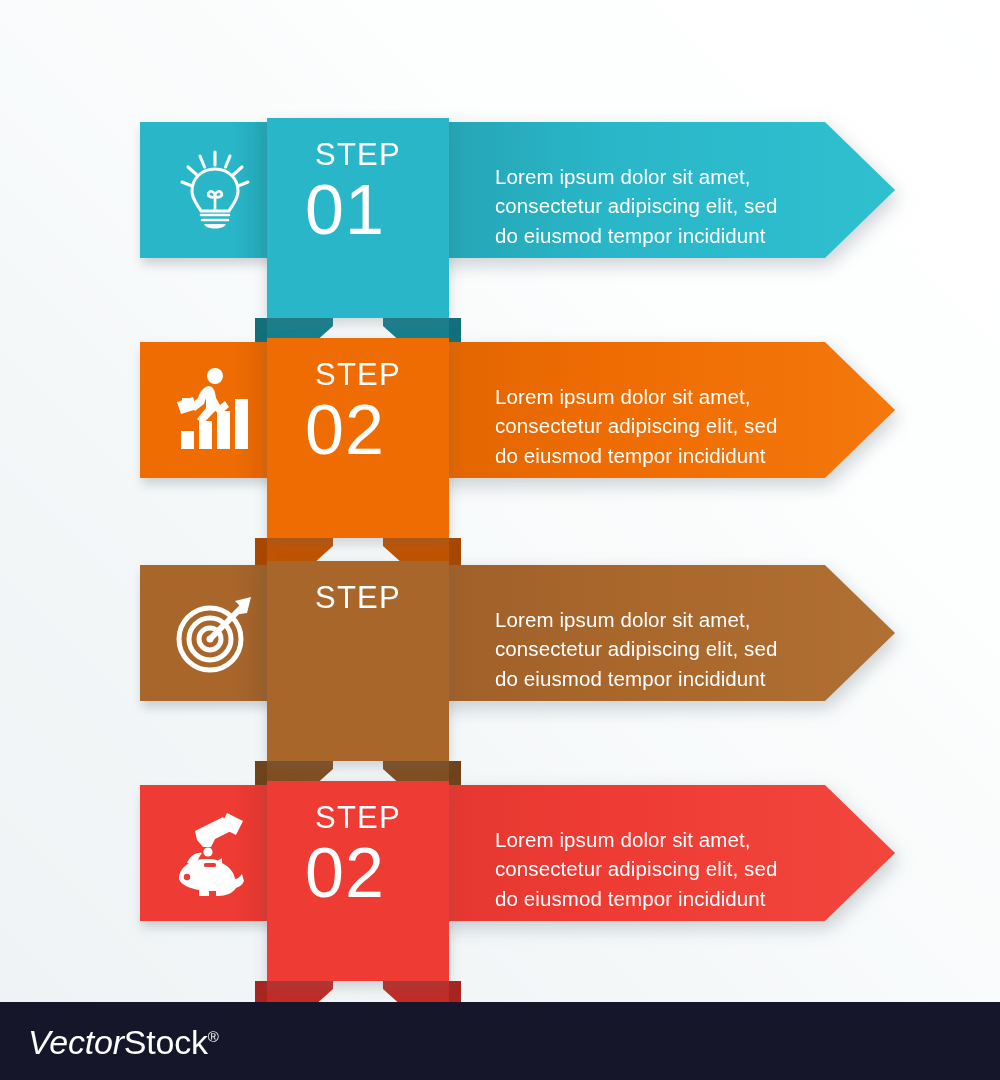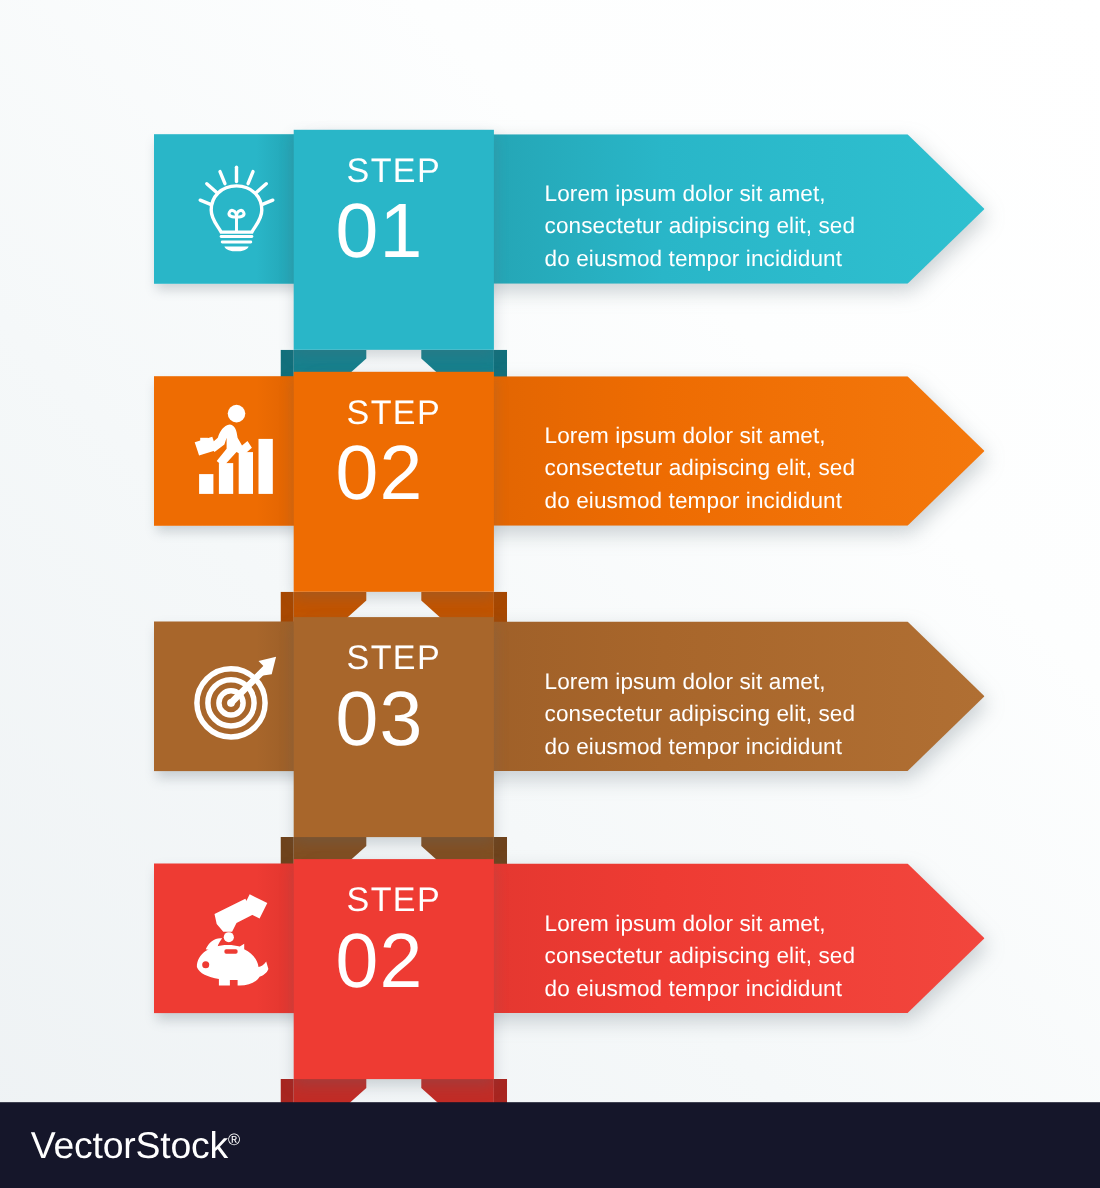--- a/index.html
+++ b/index.html
@@ -136,21 +136,21 @@
   }
   #wm-logo {
     position: absolute;
     left: 28px;
     top: 21px;
     color: #ffffff;
     font-size: 34px;
     letter-spacing: -0.2px;
     white-space: nowrap;
   }
-  #wm-logo .lt { font-weight: 300; }
+  #wm-logo .lt { font-weight: 300; font-style: italic; }
   #wm-logo .bd { font-weight: 400; }
   #wm-logo .reg { font-size: 15px; vertical-align: super; font-weight: 400; }
   #wm-url {
     position: absolute;
     right: 26px;
     top: 30px;
     color: #ffffff;
     font-size: 23px;
     letter-spacing: 0.2px;
     white-space: nowrap;
@@ -315,21 +315,20 @@
       <div class="plaque-tails">
         <svg width="206" height="52" viewBox="0 0 206 52">
           <polygon points="12,0 78,0 78,8 29,52 12,52" fill="#834f21"></polygon>
           <polygon points="128,0 194,0 194,52 177,52 128,8" fill="#834f21"></polygon>
           <polygon points="0,0 12,0 12,52 0,40" fill="#6f431c"></polygon>
           <polygon points="194,0 206,0 206,40 194,52" fill="#6f431c"></polygon>
         </svg>
       </div>
       <div class="plaque-face" id="pf3" style="background: rgb(168, 102, 43);"></div>
       <div class="plaque-label">STEP</div>
-      <div class="plaque-number">03</div>
     </div>
   </div>
 
   <div class="step-row" style="top:745px;">
     <div class="icon-panel">
       <div class="ip-fill" id="ipf4" style="background: linear-gradient(90deg, rgb(238, 59, 51) 0%, rgb(238, 59, 51) 62%, rgb(216, 51, 44) 100%);"></div>
       <div class="icon-glyph">
         <svg width="88" height="92" viewBox="0 0 88 92">
           <g fill="#ffffff">
             <path d="M24 24 L52 10 L60 24 L44 32 L40 40 L32 40 L26 33 Z"></path>

